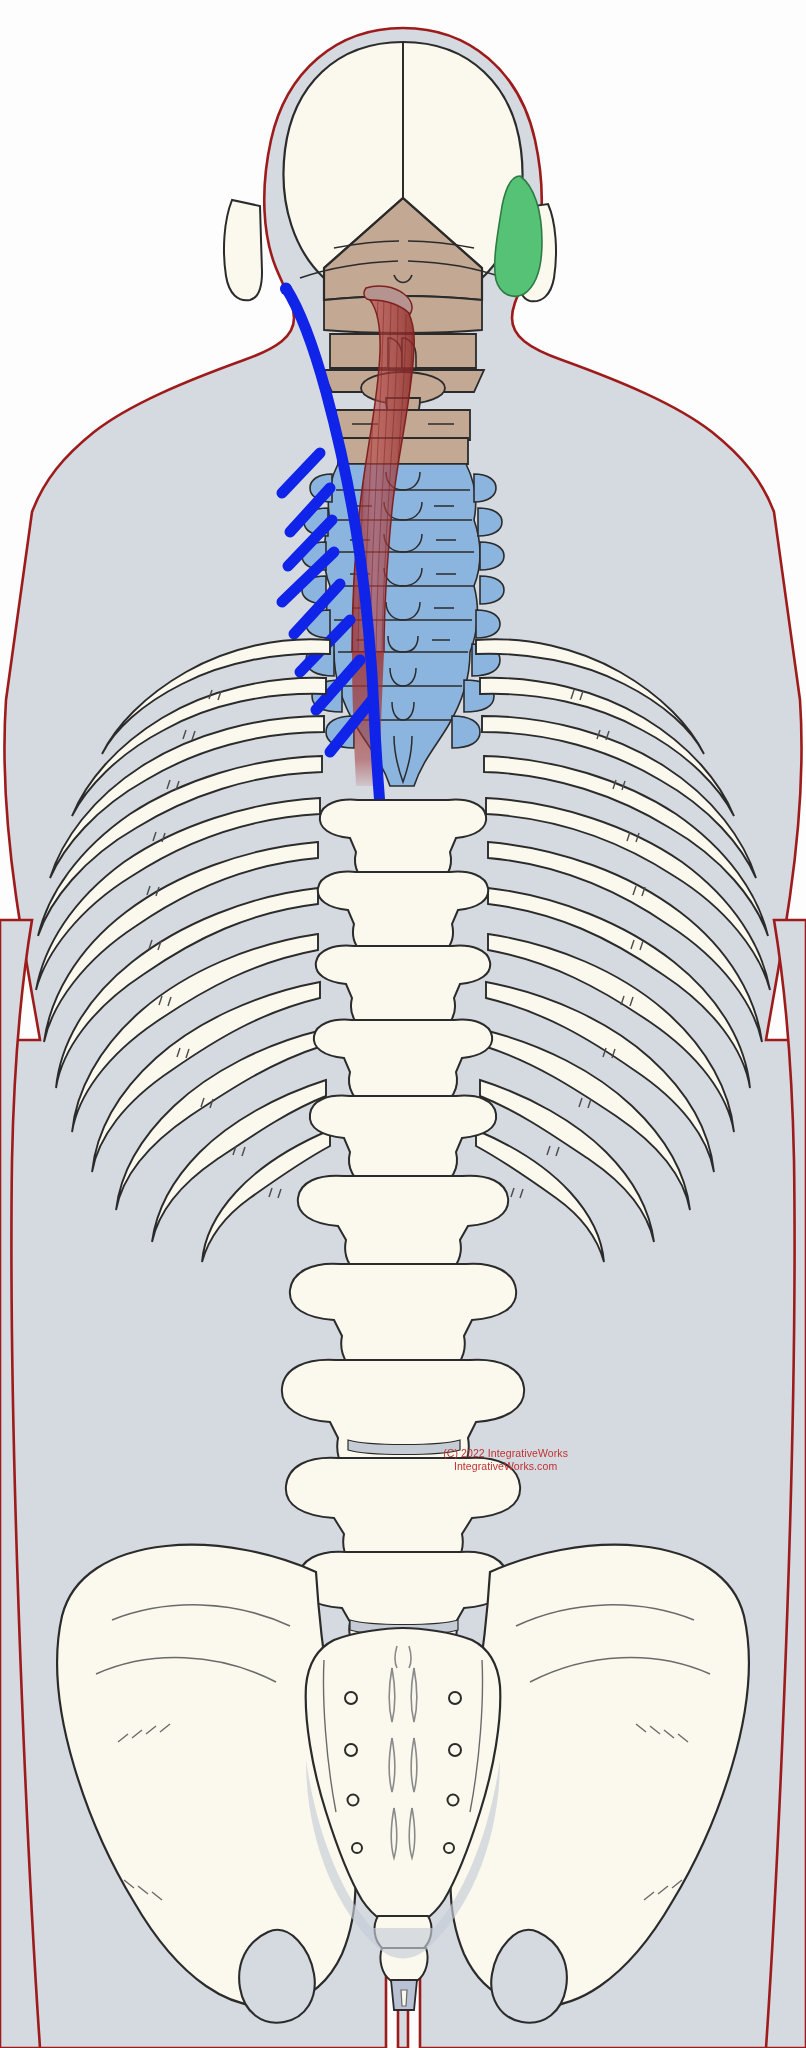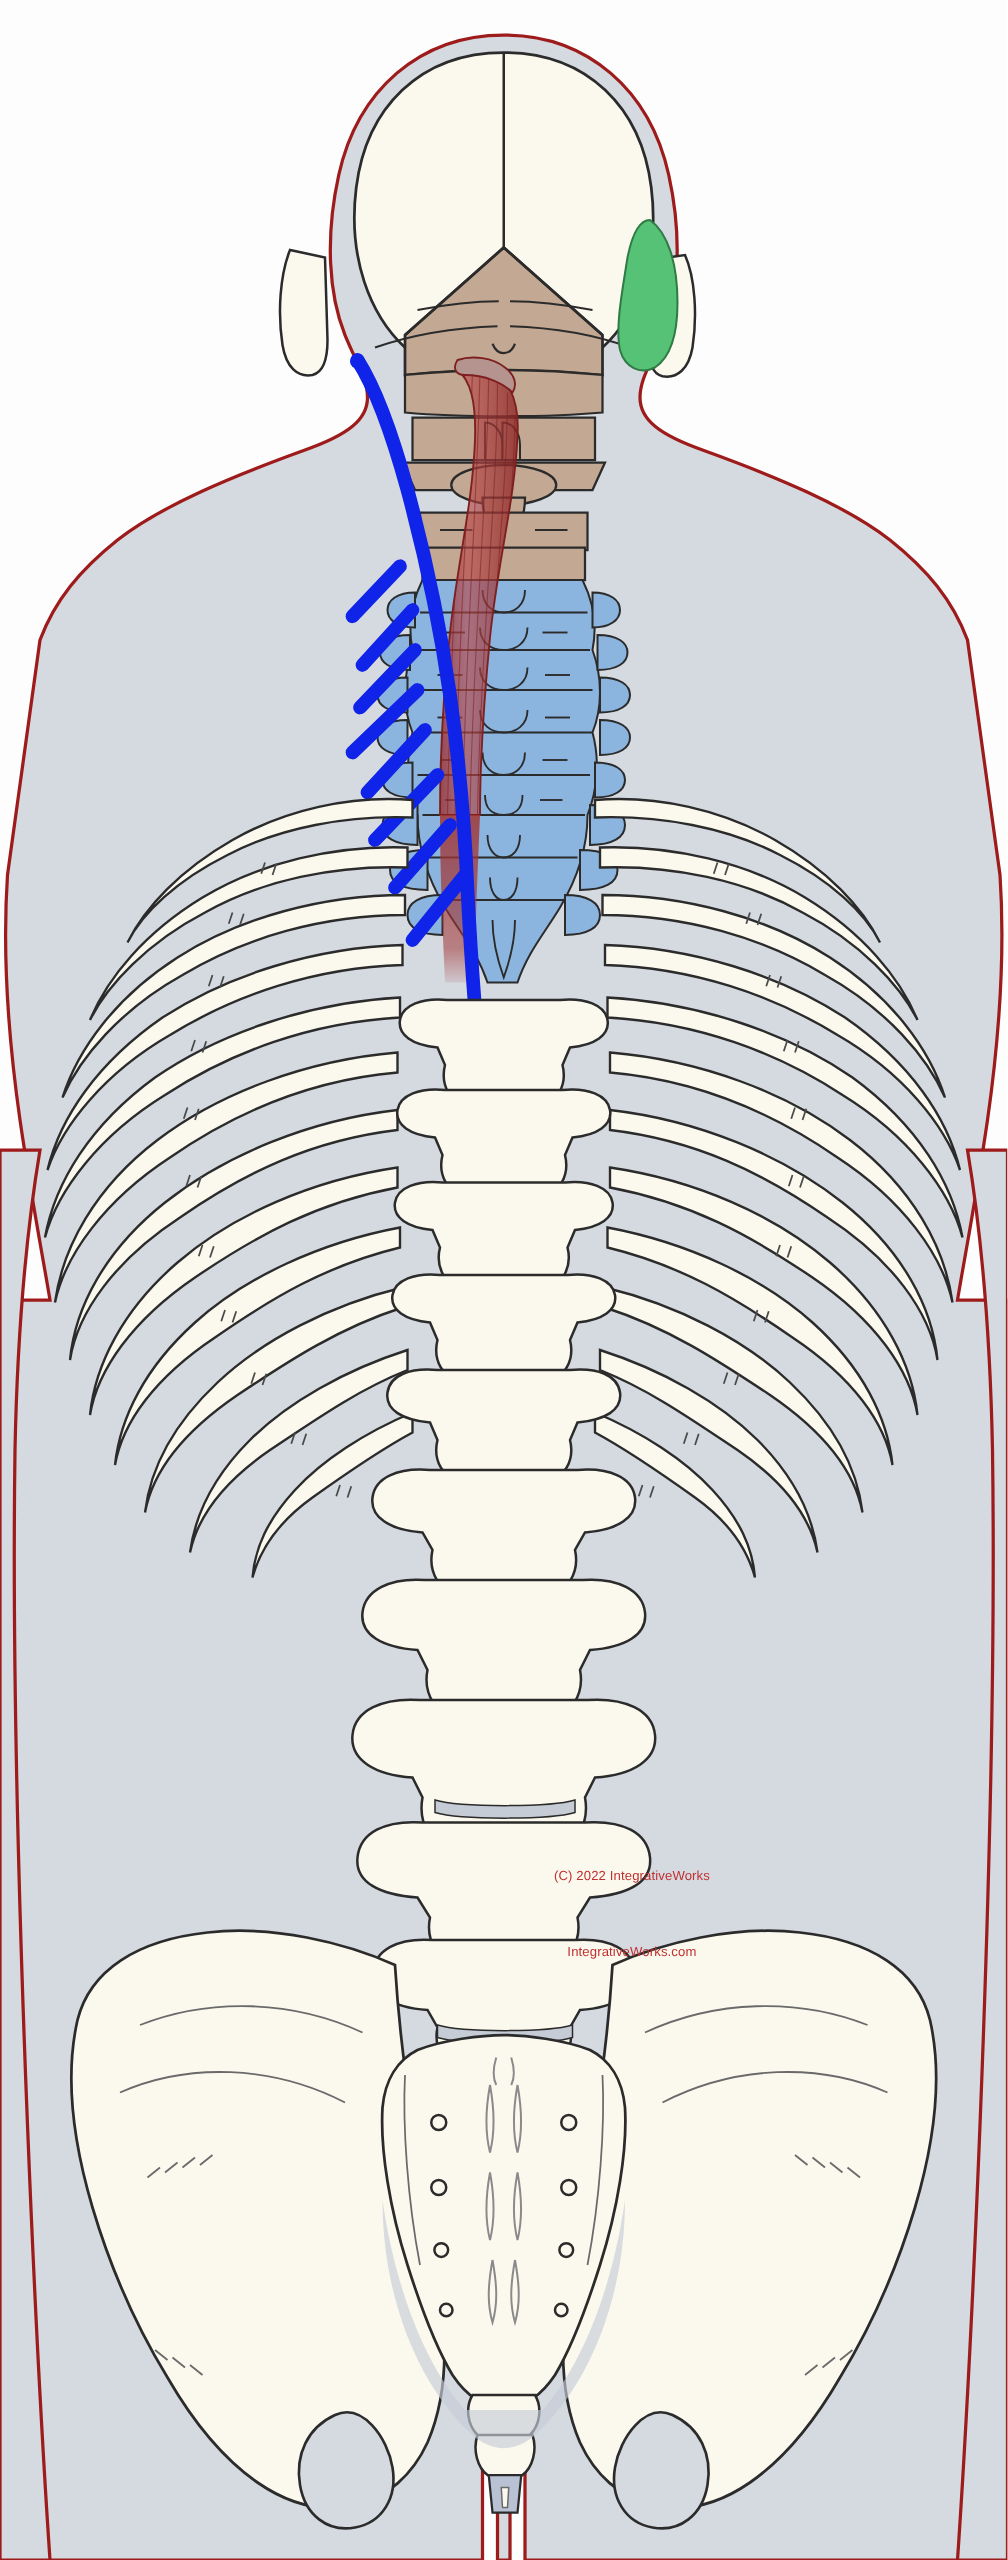--- a/index.html
+++ b/index.html
@@ -9,21 +9,21 @@
     width:806px;height:2048px;overflow:hidden;position:relative;
   }
   #stage{position:relative;width:806px;height:2048px;background:#fdfdfd;}
   #art{position:absolute;left:0;top:0;width:806px;height:2048px;}
   .copyright{
     position:absolute;right:238px;top:1447px;
     text-align:center;color:#c03030;
     font-size:10.5px;line-height:13px;letter-spacing:.1px;
     white-space:nowrap;pointer-events:none;
   }
-  .copyright span{display:block;margin-top:48px;}
+  .copyright span{display:block;}
 </style>
 </head>
 <body>
 
 <div id="stage">
 
   <svg id="art" viewBox="0 0 806 2048" preserveAspectRatio="none" xmlns="http://www.w3.org/2000/svg">
 
     <defs>
       <linearGradient id="redband" x1="0" y1="0" x2="1" y2="0">

